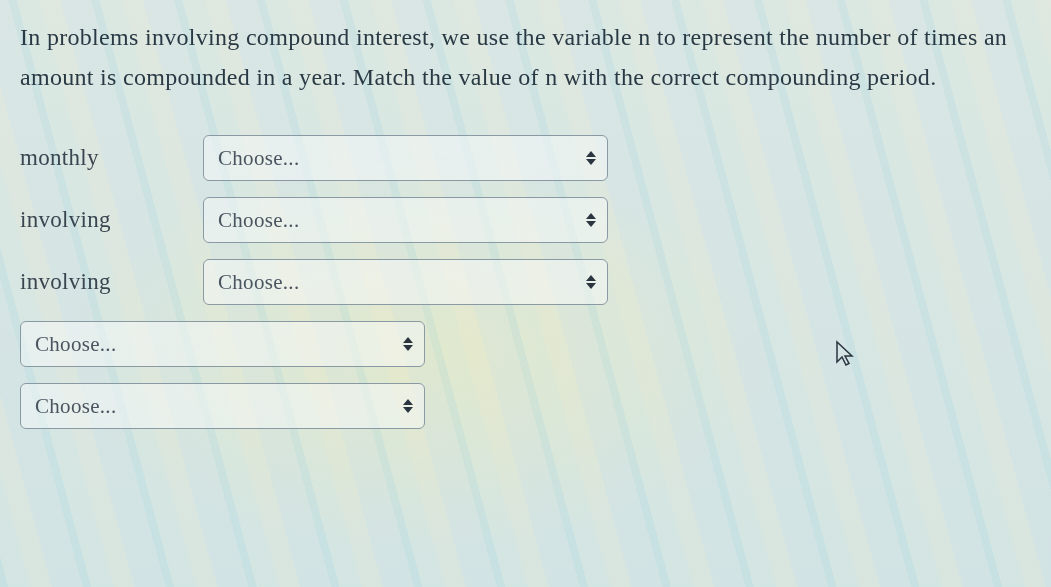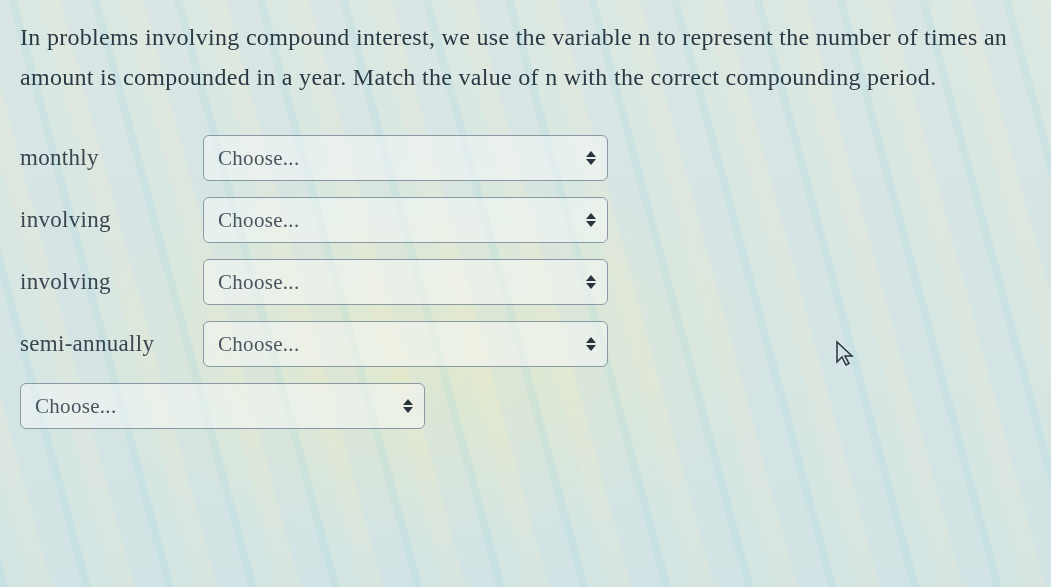--- a/index.html
+++ b/index.html
@@ -150,21 +150,20 @@
         <span>Choose...</span>
       </div>
       <div class="select-arrows">
         <div class="arrow-up"></div>
         <div class="arrow-down"></div>
       </div>
     </div>
   </div>
 
   <div class="match-row">
-    <div class="match-label">semi-annually</div>
     <div class="select-wrapper">
       <div class="select-box">
         <span>Choose...</span>
       </div>
       <div class="select-arrows">
         <div class="arrow-up"></div>
         <div class="arrow-down"></div>
       </div>
     </div>
   </div>

